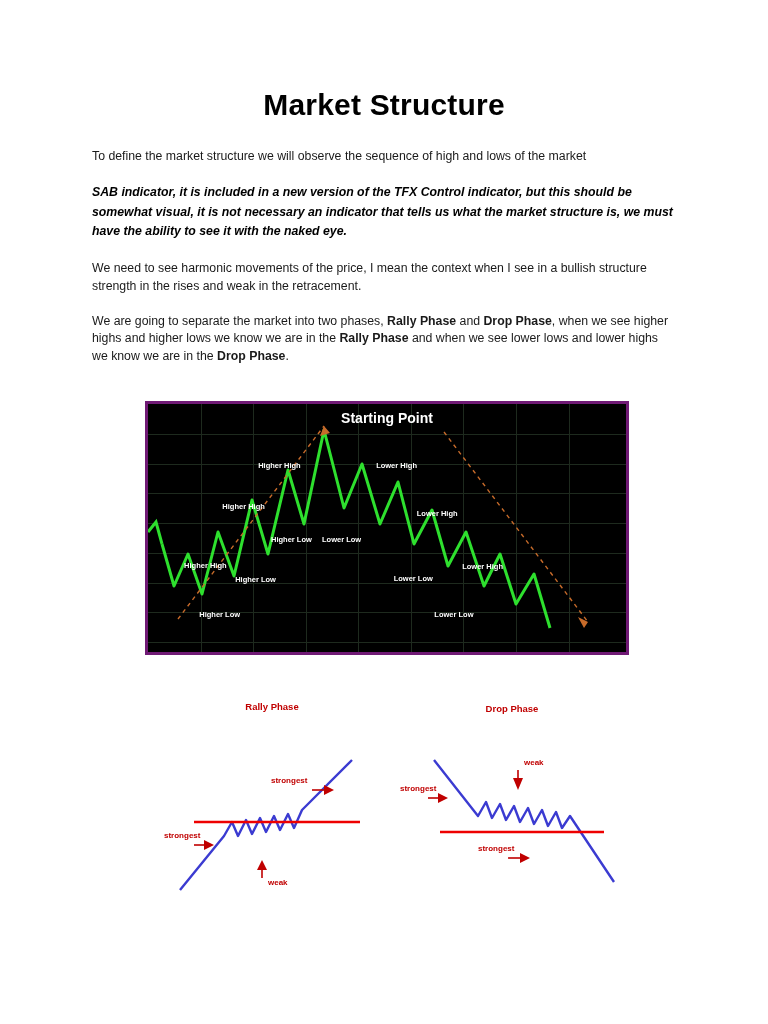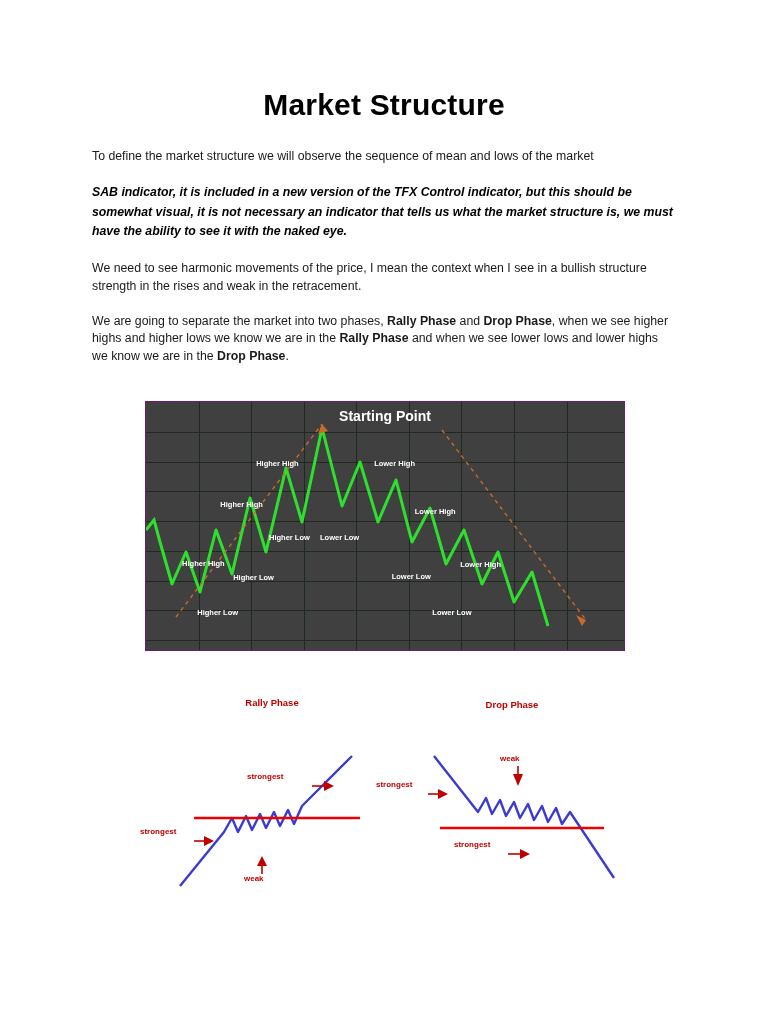--- a/index.html
+++ b/index.html
@@ -46,22 +46,22 @@
 
   
   .chart-wrap {
     margin: 6px auto 0 auto;
     width: 478px;
   }
   .chart {
     position: relative;
     width: 478px;
     height: 248px;
-    background: #404040;
-    border: 1px solid #701a75;
+    background: #000000;
+    border: 3px solid #701a75;
     overflow: hidden;
     margin-top: 35px;
   }
   .chart .gridlines {
     position: absolute;
     inset: 0;
   }
   .chart .gline-h {
     position: absolute;
     left: 0; right: 0;
@@ -116,30 +116,31 @@
     margin-bottom: 6px;
   }
   .phase.drop .phase-title { margin-top: 2px; }
   .phase-svg-holder { position: relative; }
   .plabel {
     position: absolute;
     color: #c00000;
     font-size: 8px;
     font-weight: bold;
     white-space: nowrap;
+    margin-left: 24px;
   }
 </style>
 </head>
 <body>
 
 <div class="page">
 
   <h1 class="title">Market Structure</h1>
 
-  <p class="para">To define the market structure we will observe the sequence of mean and lows of the market</p>
+  <p class="para">To define the market structure we will observe the sequence of high and lows of the market</p>
 
   <p class="bolditalic">SAB indicator, it is included in a new version of the TFX Control indicator, but this should be somewhat visual, it is not necessary an indicator that tells us what the market structure is, we must have the ability to see it with the naked eye.</p>
 
   <p class="para">We need to see harmonic movements of the price, I mean the context when I see in a bullish structure strength in the rises and weak in the retracement.</p>
 
   <p class="para"><span>We are going to separate the market into two phases, </span><span class="b">Rally Phase</span><span> and </span><span class="b">Drop Phase</span><span>, when we see higher highs and higher lows we know we are in the </span><span class="b">Rally Phase</span><span> and when we see lower lows and lower highs we know we are in the </span><span class="b">Drop Phase</span><span>.</span></p>
 
   <div class="chart-wrap">
     <div class="chart">
       <div class="gridlines">

